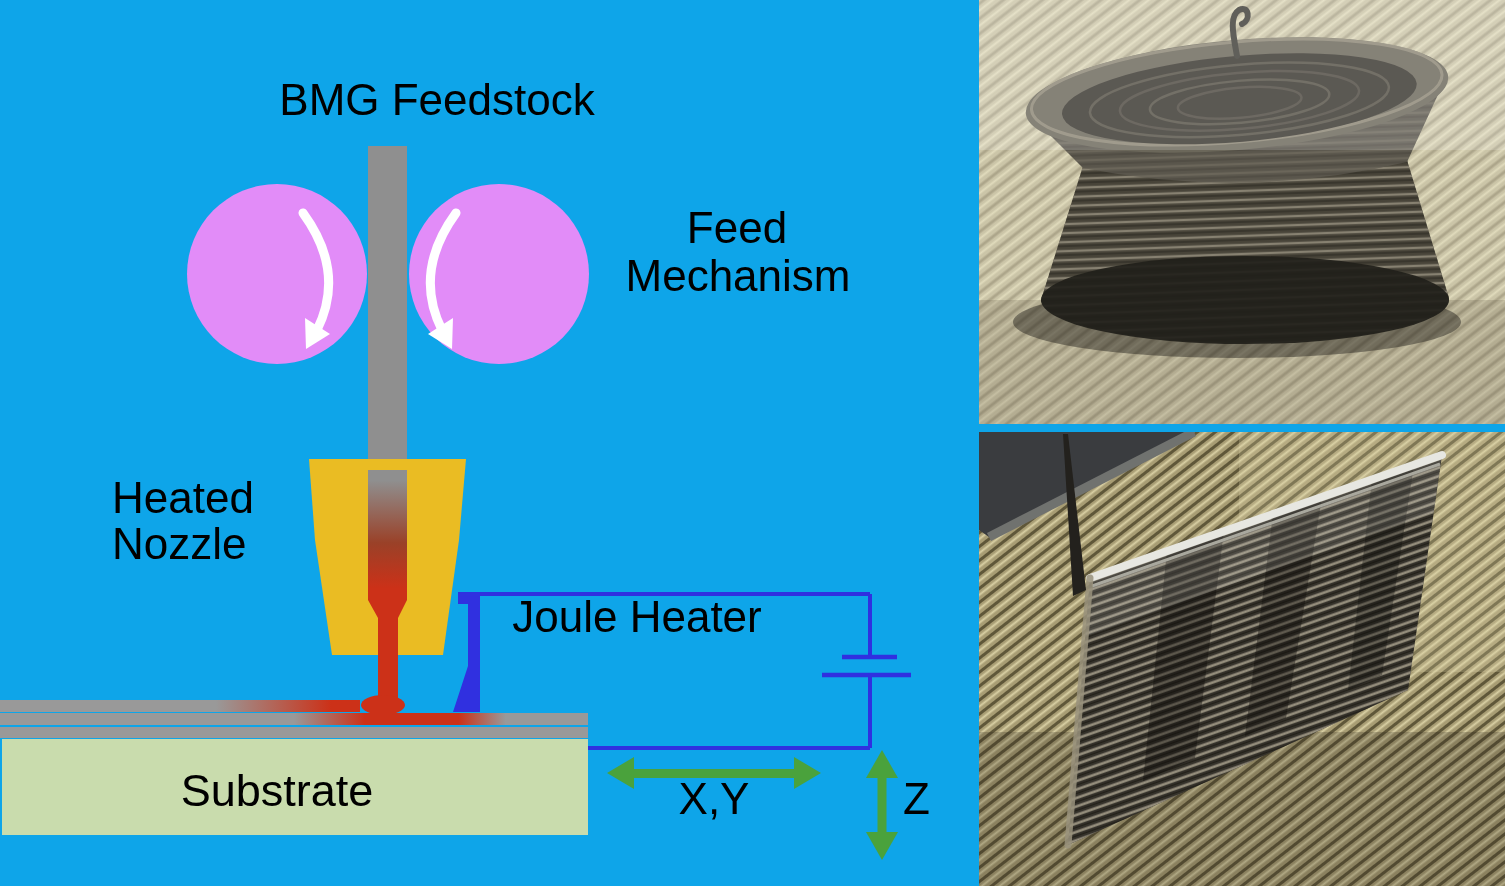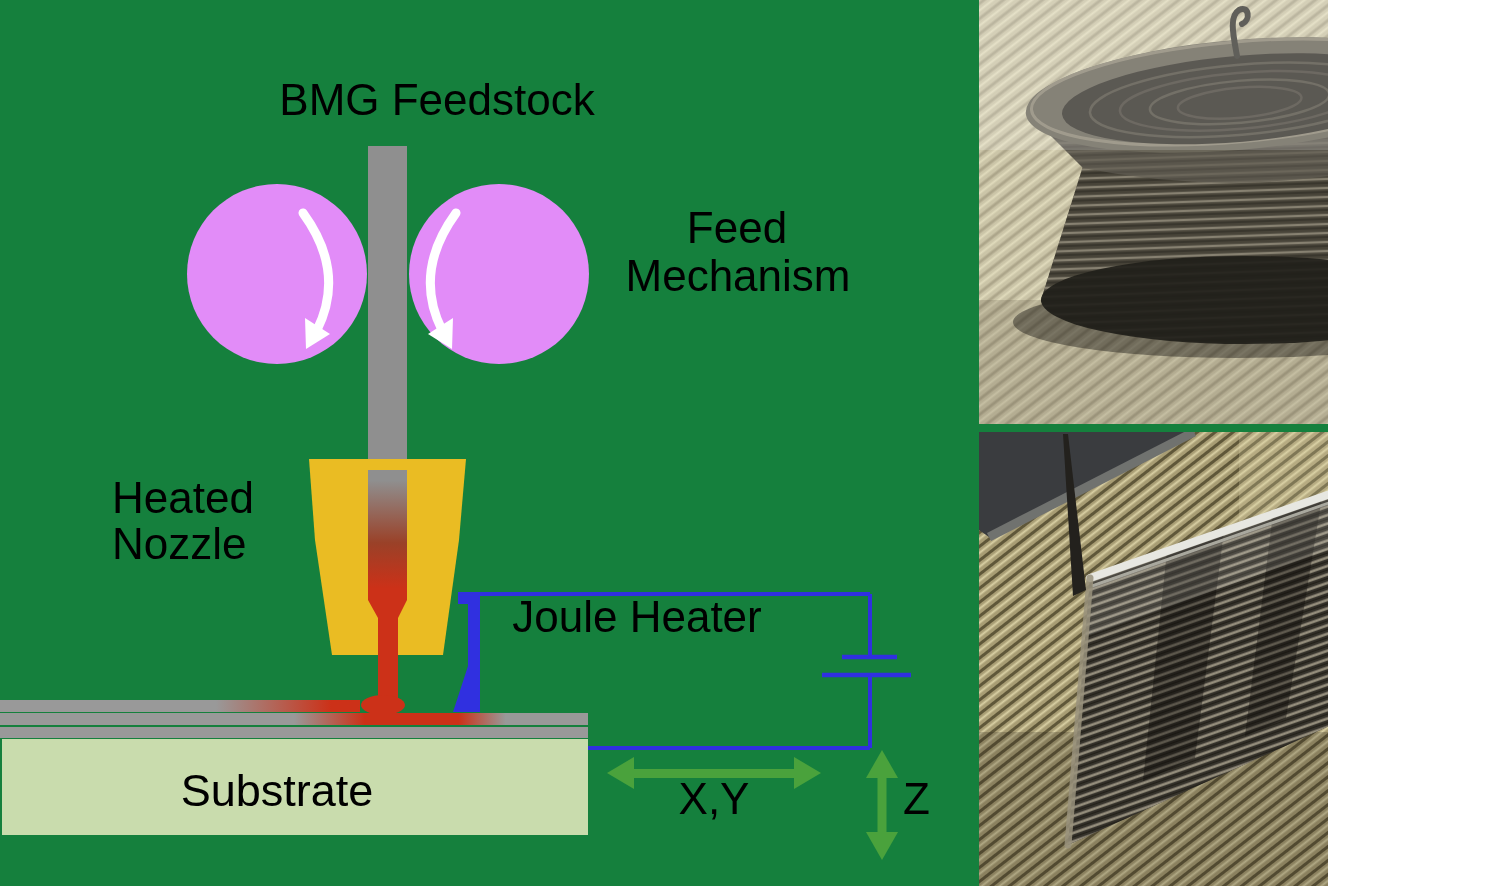--- a/index.html
+++ b/index.html
@@ -1,16 +1,16 @@
 <!DOCTYPE html>
 <html><head>
 <meta charset="utf-8">
 <style>
   html,body{margin:0;padding:0;background:#ffffff;}
-  .figure-wrap{position:relative;width:1328px;height:886px;background:#15803d;overflow:hidden;
+  .figure-wrap{position:relative;width:1505px;height:886px;background:#0ea5e9;overflow:hidden;
     font-family:"Liberation Sans", sans-serif;}
   svg text{font-family:"Liberation Sans", sans-serif;}
 </style>
 </head>
 <body>
 
 <div class="figure-wrap">
 <svg width="1505" height="886" viewBox="0 0 1505 886" xmlns="http://www.w3.org/2000/svg">
   <defs>
 

